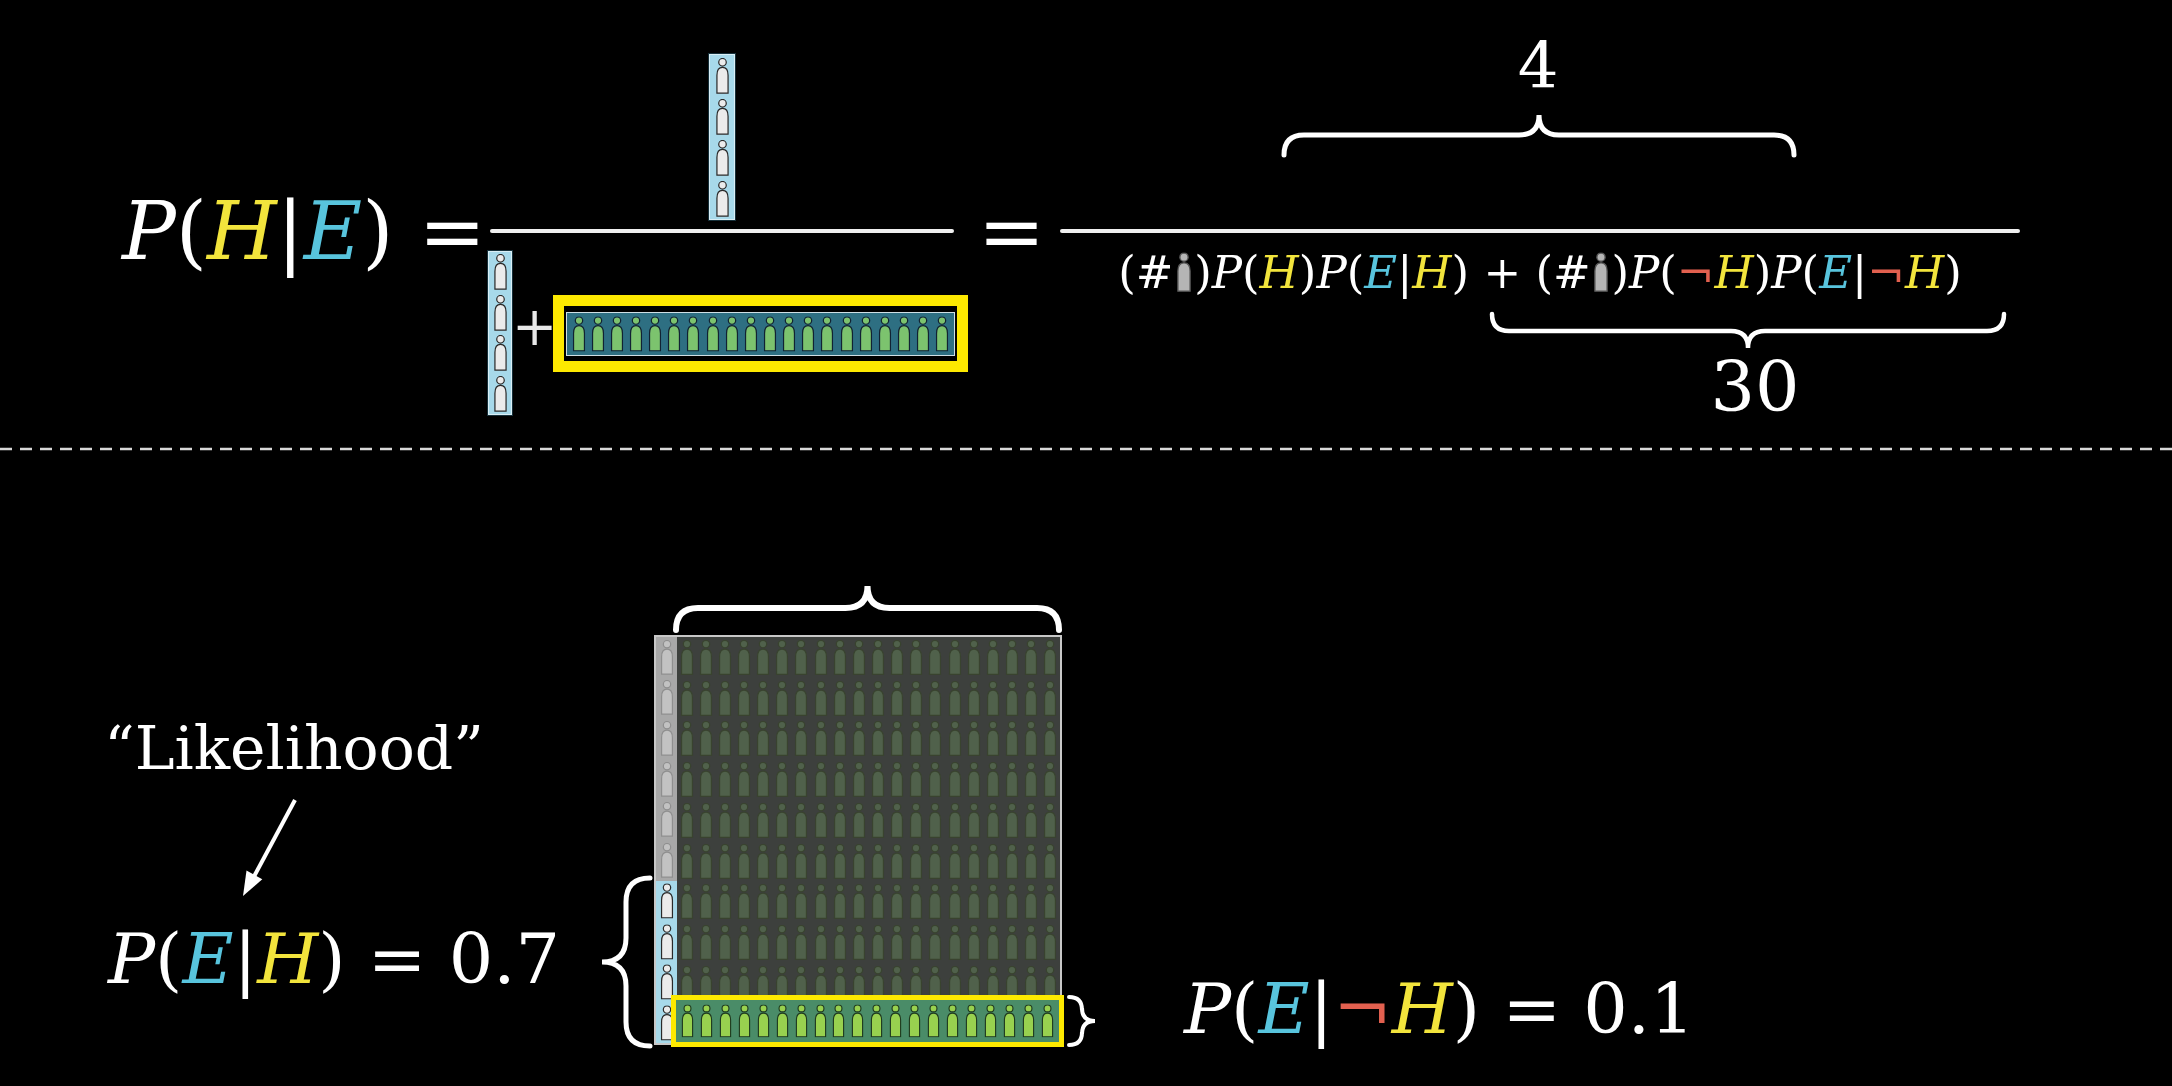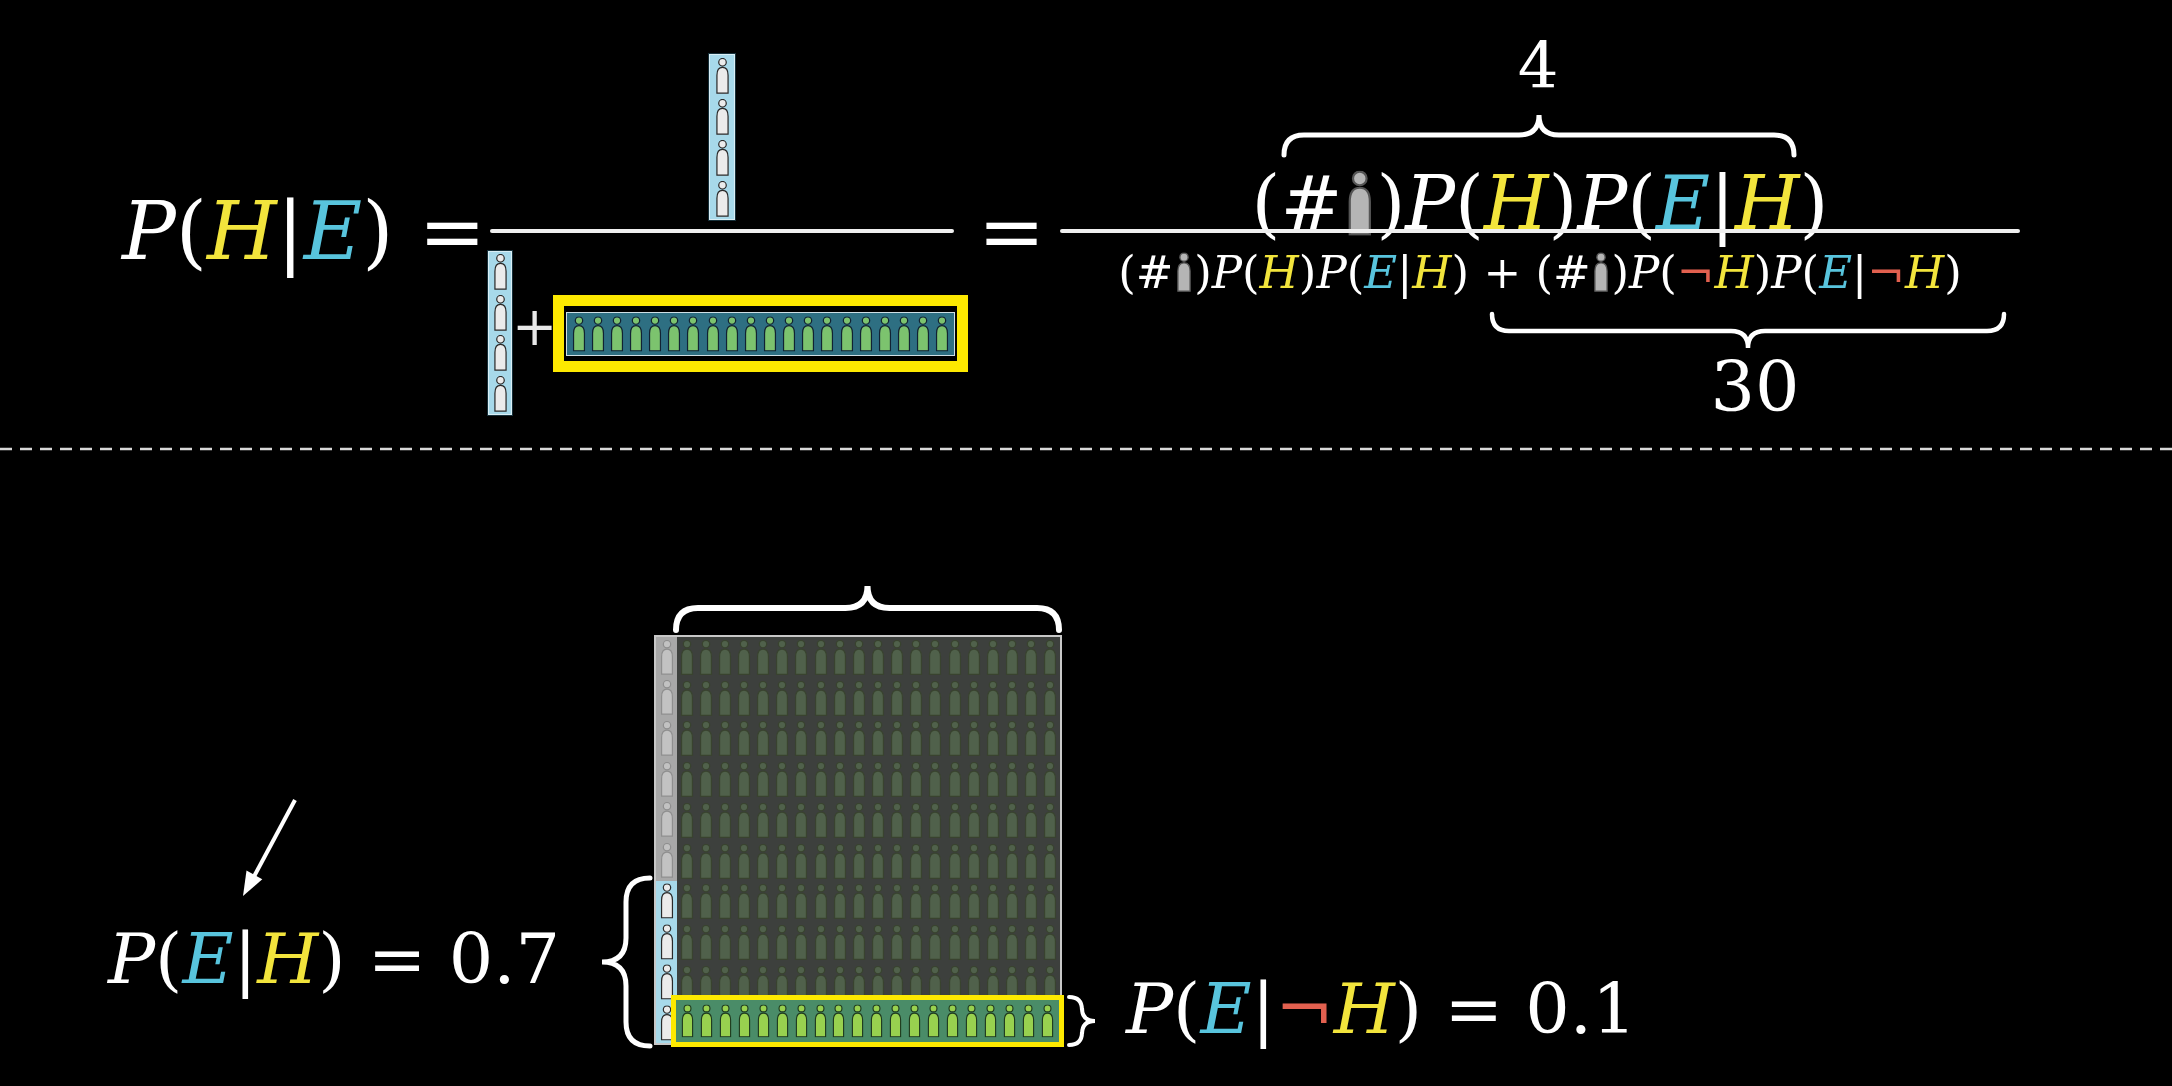--- a/index.html
+++ b/index.html
@@ -159,23 +159,20 @@
           <use href="#person"></use>
         </svg>
         <svg viewBox="0 0 20 44" class="pi">
           <use href="#person"></use>
         </svg>
       </div>
   </div>
 
   <div class="abs math" style="left:978px;top:192px;font-size:80px"><span class="tk tk-w">=</span></div>
 
-  <div class="abs math ctr" style="left:1060px;top:166px;width:960px;font-size:74px"><span class="tk tk-w">(#</span><svg viewBox="0 0 20 44" class="tk-icon">
-        <use href="#person"></use>
-      </svg><span class="tk tk-w">)</span><span class="tk tk-wi">P</span><span class="tk tk-w">(</span><span class="tk tk-y">H</span><span class="tk tk-w">)</span><span class="tk tk-wi">P</span><span class="tk tk-w">(</span><span class="tk tk-b">E</span><span class="tk tk-w">|</span><span class="tk tk-y">H</span><span class="tk tk-w">)</span></div>
   <div class="abs fracbar" style="left:1060px;top:229px;width:960px;"></div>
   <div class="abs math ctr" style="left:1060px;top:250px;width:960px;font-size:45px"><span class="tk tk-w">(#</span><svg viewBox="0 0 20 44" class="tk-icon">
         <use href="#person"></use>
       </svg><span class="tk tk-w">)</span><span class="tk tk-wi">P</span><span class="tk tk-w">(</span><span class="tk tk-y">H</span><span class="tk tk-w">)</span><span class="tk tk-wi">P</span><span class="tk tk-w">(</span><span class="tk tk-b">E</span><span class="tk tk-w">|</span><span class="tk tk-y">H</span><span class="tk tk-w">)</span><span class="tk tk-w"> + </span><span class="tk tk-w">(#</span><svg viewBox="0 0 20 44" class="tk-icon">
         <use href="#person"></use>
       </svg><span class="tk tk-w">)</span><span class="tk tk-wi">P</span><span class="tk tk-w">(</span><span class="tk tk-r">¬</span><span class="tk tk-y">H</span><span class="tk tk-w">)</span><span class="tk tk-wi">P</span><span class="tk tk-w">(</span><span class="tk tk-b">E</span><span class="tk tk-w">|</span><span class="tk tk-r">¬</span><span class="tk tk-y">H</span><span class="tk tk-w">)</span></div>
   <div class="abs math ctr" style="left:1488px;top:34px;width:100px;font-size:64px">4</div>
   <div class="abs math ctr" style="left:1700px;top:352px;width:110px;font-size:70px">30</div>
 
 
@@ -833,22 +830,23 @@
         <use href="#person"></use>
       </svg>
       <svg viewBox="0 0 20 44" class="pi">
         <use href="#person"></use>
       </svg>
       <svg viewBox="0 0 20 44" class="pi">
         <use href="#person"></use>
       </svg>
     </div>
 
+  <div class="abs math" style="left:104px;top:718px;font-size:60px">“Likelihood”</div>
   <div class="abs math" style="left:108px;top:924px;font-size:70px"><span class="tk tk-wi">P</span><span class="tk tk-w">(</span><span class="tk tk-b">E</span><span class="tk tk-w">|</span><span class="tk tk-y">H</span><span class="tk tk-w">) = 0.7</span></div>
-  <div class="abs math" style="left:1126px;top:974px;font-size:70px"><span class="tk tk-wi">P</span><span class="tk tk-w">(</span><span class="tk tk-b">E</span><span class="tk tk-w">|</span><span class="tk tk-r">¬</span><span class="tk tk-y">H</span><span class="tk tk-w">) = 0.1</span></div>
+  <div class="abs math" style="left:1184px;top:974px;font-size:70px"><span class="tk tk-wi">P</span><span class="tk tk-w">(</span><span class="tk tk-b">E</span><span class="tk tk-w">|</span><span class="tk tk-r">¬</span><span class="tk tk-y">H</span><span class="tk tk-w">) = 0.1</span></div>
 
   <svg id="overlay" width="2172" height="1086" viewBox="0 0 2172 1086">
     <line x1="0" y1="449" x2="2172" y2="449" stroke="#d8d8d8" stroke-width="2.5" stroke-dasharray="12 8"></line>
     <path id="br-num" stroke="#fff" stroke-width="5" fill="none" stroke-linecap="round" d="M1284,155 Q1284,135 1304,135 L1519,135 Q1539,135 1539,115 Q1539,135 1559,135 L1774,135 Q1794,135 1794,155"></path>
     <path id="br-den" stroke="#fff" stroke-width="4.5" fill="none" stroke-linecap="round" d="M1492,314 Q1492,331 1509,331 L1731,331 Q1748,331 1748,348 Q1748,331 1765,331 L1987,331 Q2004,331 2004,314"></path>
     <path id="br-grid" stroke="#fff" stroke-width="6" fill="none" stroke-linecap="round" d="M676,630 Q676,608 698,608 L845.5,608 Q867.5,608 867.5,586 Q867.5,608 889.5,608 L1037,608 Q1059,608 1059,630"></path>
     <path id="br-left" stroke="#fff" stroke-width="5" fill="none" stroke-linecap="round" d="M650,878 Q626,878 626,902 L626,938 Q626,962 602,962 Q626,962 626,986 L626,1022 Q626,1046 650,1046"></path>
     <path id="br-right" stroke="#fff" stroke-width="4" fill="none" stroke-linecap="round" d="M1069,997 Q1082,997 1082,1010 L1082,1008 Q1082,1021 1095,1021 Q1082,1021 1082,1034 L1082,1032 Q1082,1045 1069,1045"></path>
     <g>
       <line x1="295" y1="800" x2="250" y2="884" stroke="#fff" stroke-width="4"></line>

